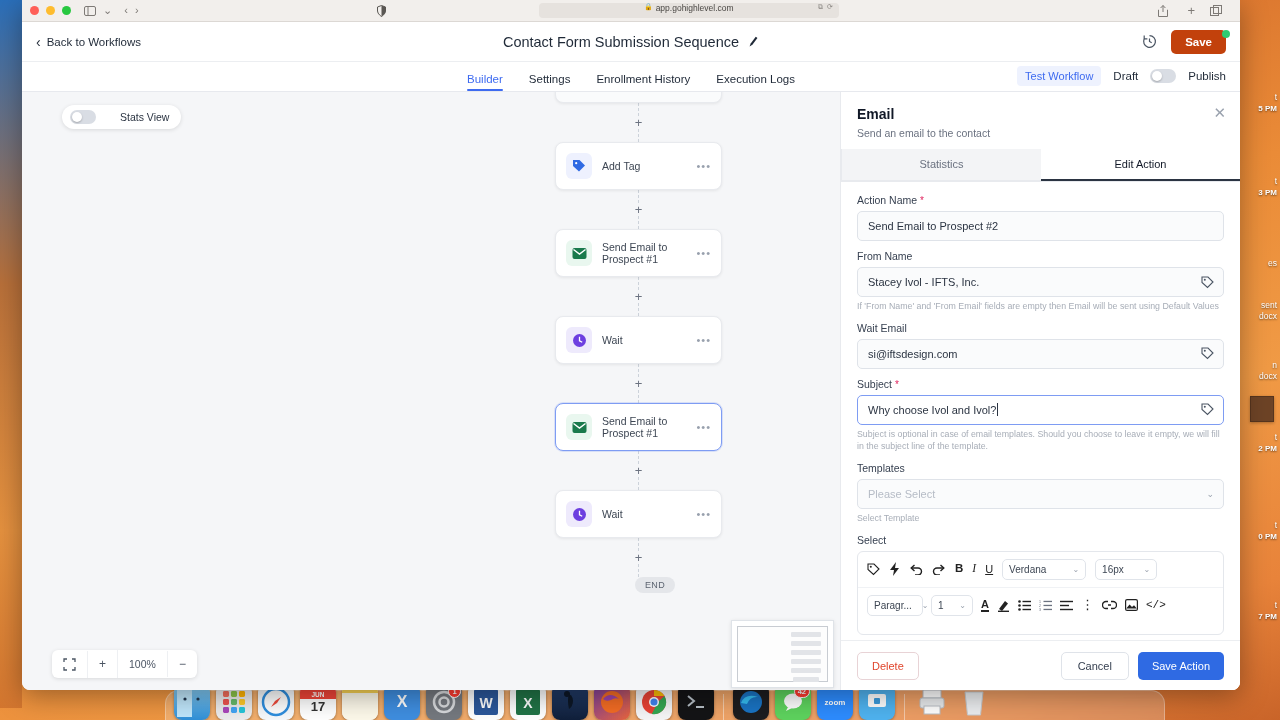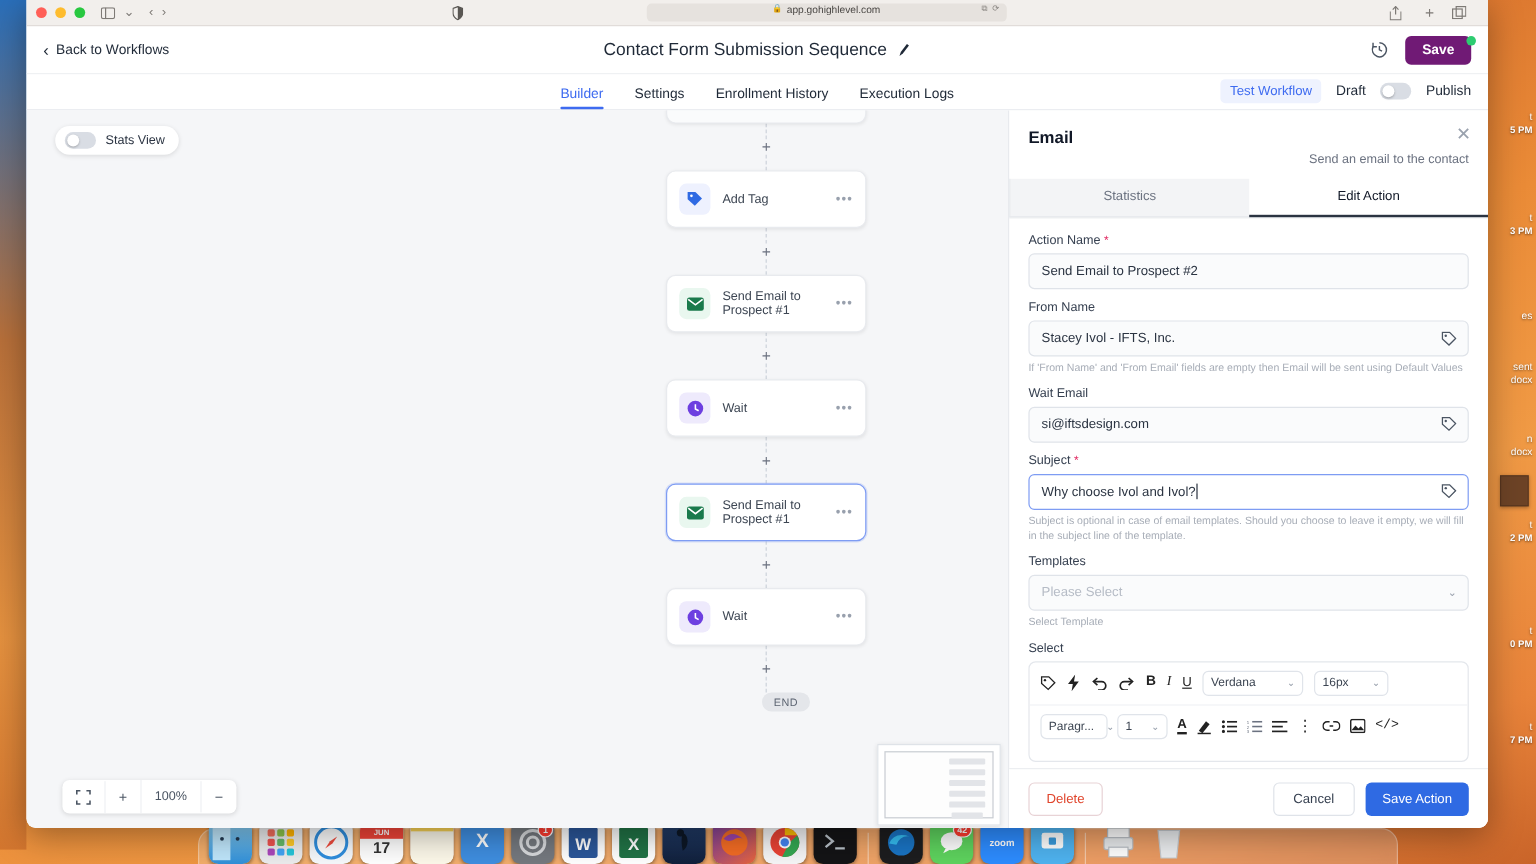--- a/index.html
+++ b/index.html
@@ -84,21 +84,21 @@
   #back-link { display: flex; align-items: center; gap: 6px; font-size: 11.5px;
     color: #1f2937; cursor: pointer; }
   #back-link .chev { font-size: 14px; font-weight: 300; }
   #wf-title-wrap { position: absolute; left: 50%; transform: translateX(-50%);
     display: flex; align-items: center; gap: 9px; }
   #wf-title { font-size: 14.5px; color: #1f2937; }
   #pencil-icon { color: #1f2937; font-size: 11px; transform: rotate(-8deg); }
   #header-right { margin-left: auto; display: flex; align-items: center; gap: 14px; }
   #history-icon { color: #4b5563; font-size: 14px; }
   #save-btn {
-    background: #701a75; color: #fff; font-size: 11.5px; font-weight: bold;
+    background: #c2410c; color: #fff; font-size: 11.5px; font-weight: bold;
     border: none; border-radius: 5px; padding: 6px 14px; cursor: pointer;
     position: relative;
   }
   #save-dot { position: absolute; top: -3px; right: -3px; width: 8px; height: 8px;
     border-radius: 50%; background: #2ecc71; }
 
   
   #tabs-row {
     height: 30px; background: #fff; border-bottom: 1px solid #e7e9ee;
     display: flex; align-items: flex-end; justify-content: center; gap: 26px;
@@ -118,23 +118,23 @@
     position: relative; cursor: pointer; flex: 0 0 auto; }
   .toggle .knob { position: absolute; top: 2px; left: 2px; width: 10px; height: 10px;
     border-radius: 50%; background: #fff; box-shadow: 0 1px 2px rgba(0,0,0,.25); }
 
   
   #app-body { position: relative; height: 598px; display: flex; }
 
   
   #canvas { flex: 1; position: relative; background: #f5f6f8; overflow: hidden; }
   #stats-view {
-    position: absolute; left: 24px; top: 13px; background: #fff; border-radius: 16px;
+    position: absolute; left: 40px; top: 13px; background: #fff; border-radius: 16px;
     box-shadow: 0 1px 4px rgba(0,0,0,.12); display: flex; align-items: center;
-    gap: 8px; padding: 5px 12px 5px 8px; z-index: 4; cursor: pointer;
+    gap: 24px; padding: 5px 12px 5px 8px; z-index: 4; cursor: pointer;
   }
   #stats-view .lbl { font-size: 10.5px; color: #2b3442; }
 
   #flow { position: absolute; left: 533px; top: -35px; width: 200px; }
   .node {
     width: 167px; height: 48px; background: #fff; border: 1px solid #e8eaee;
     border-radius: 8px; box-shadow: 0 1px 3px rgba(0,0,0,.07);
     display: flex; align-items: center; padding: 0 10px; gap: 10px;
     position: relative;
   }
@@ -170,21 +170,21 @@
   .zc-btn { padding: 7px 11px; font-size: 12px; color: #4b5563; cursor: pointer;
     border-right: 1px solid #eef0f3; display:flex; align-items:center; justify-content:center;}
   .zc-btn:last-child { border-right: none; }
   #zoom-val { font-size: 10.5px; color: #4b5563; }
 
   
   #panel { width: 400px; background: #fff; border-left: 1px solid #e8eaee;
     display: flex; flex-direction: column; position: relative; }
   #panel-head { padding: 14px 16px 10px; position: relative; }
   #panel-title { font-size: 14px; color: #111827; font-weight: bold; }
-  #panel-sub { font-size: 10.5px; color: #6b7280; margin-top: 5px; text-align: right; }
+  #panel-sub { font-size: 10.5px; color: #6b7280; margin-top: 5px; }
   #panel-close { position: absolute; right: 14px; top: 13px; font-size: 15px;
     color: #9aa2ae; cursor: pointer; line-height: 1; font-weight: 300; }
   #panel-tabs { display: flex; border-bottom: 1px solid #e8eaee; }
   .ptab { flex: 1; text-align: center; font-size: 11px; padding: 9px 0;
     cursor: pointer; color: #1f2937; }
   .ptab.active { border-bottom: 2px solid #2b3442; color:#111827; }
   .ptab.inactive { background: #f3f4f6; color: #6b7280;
     border-left:1px solid #e8eaee; border-bottom:1px solid #e8eaee;}
   #panel-scroll { flex: 1; overflow: hidden; padding: 12px 16px 0; }
   .fld-label { font-size: 10.5px; color: #374151; margin-bottom: 5px; }

